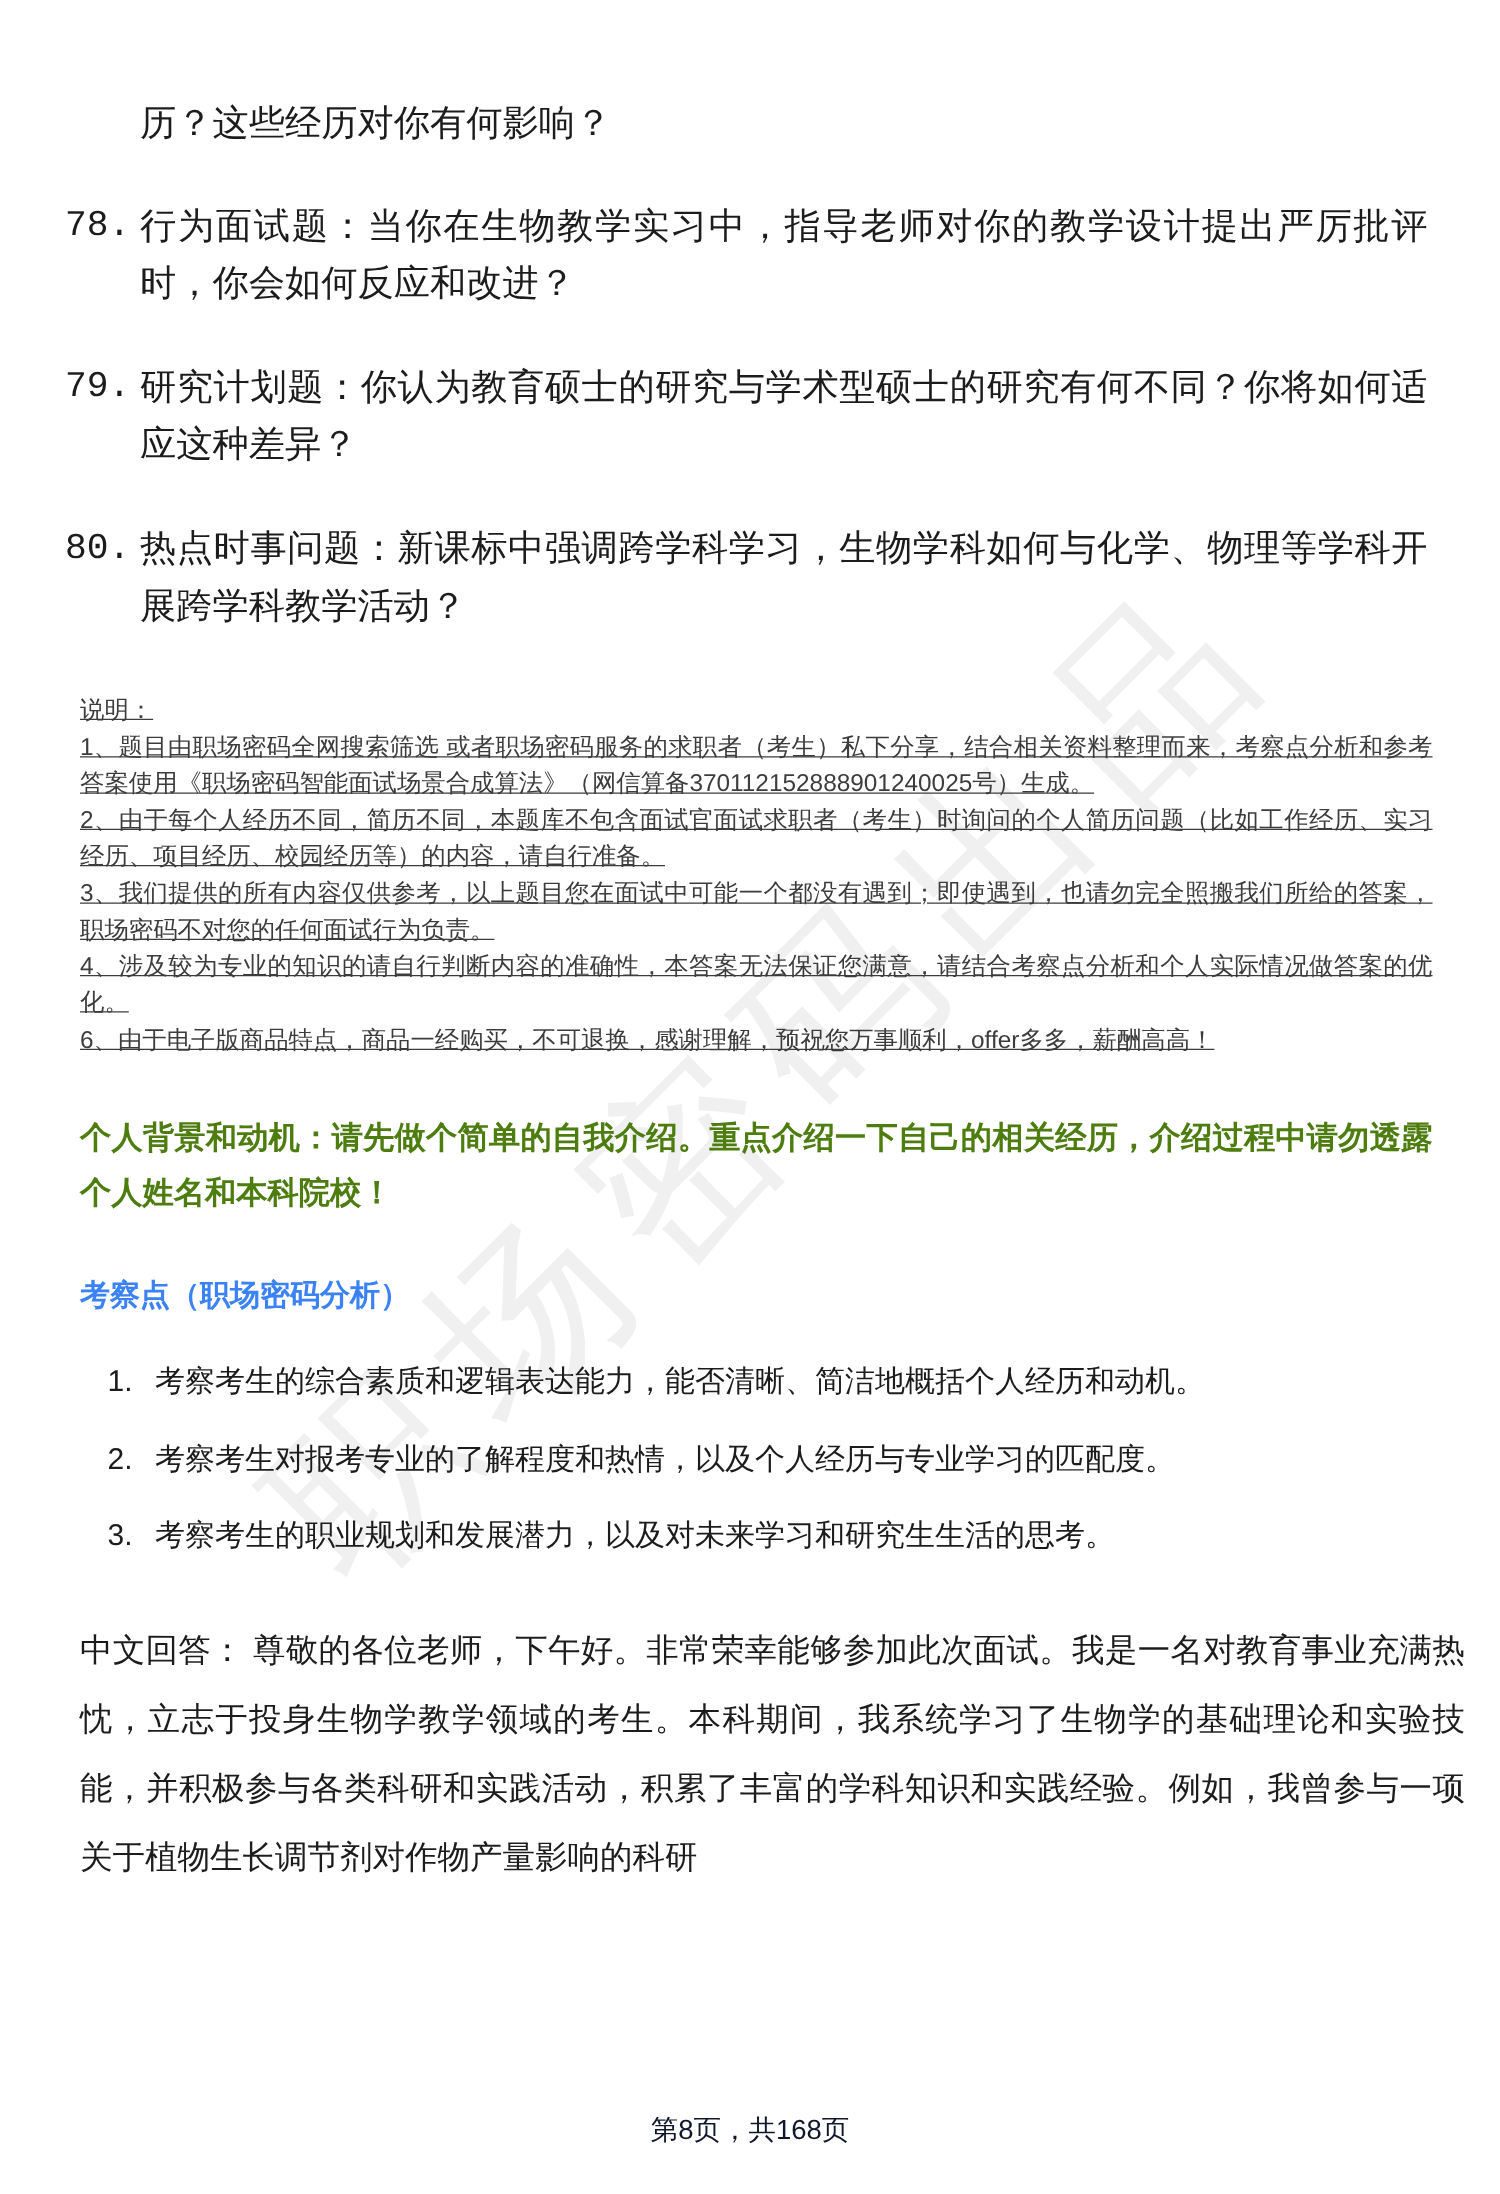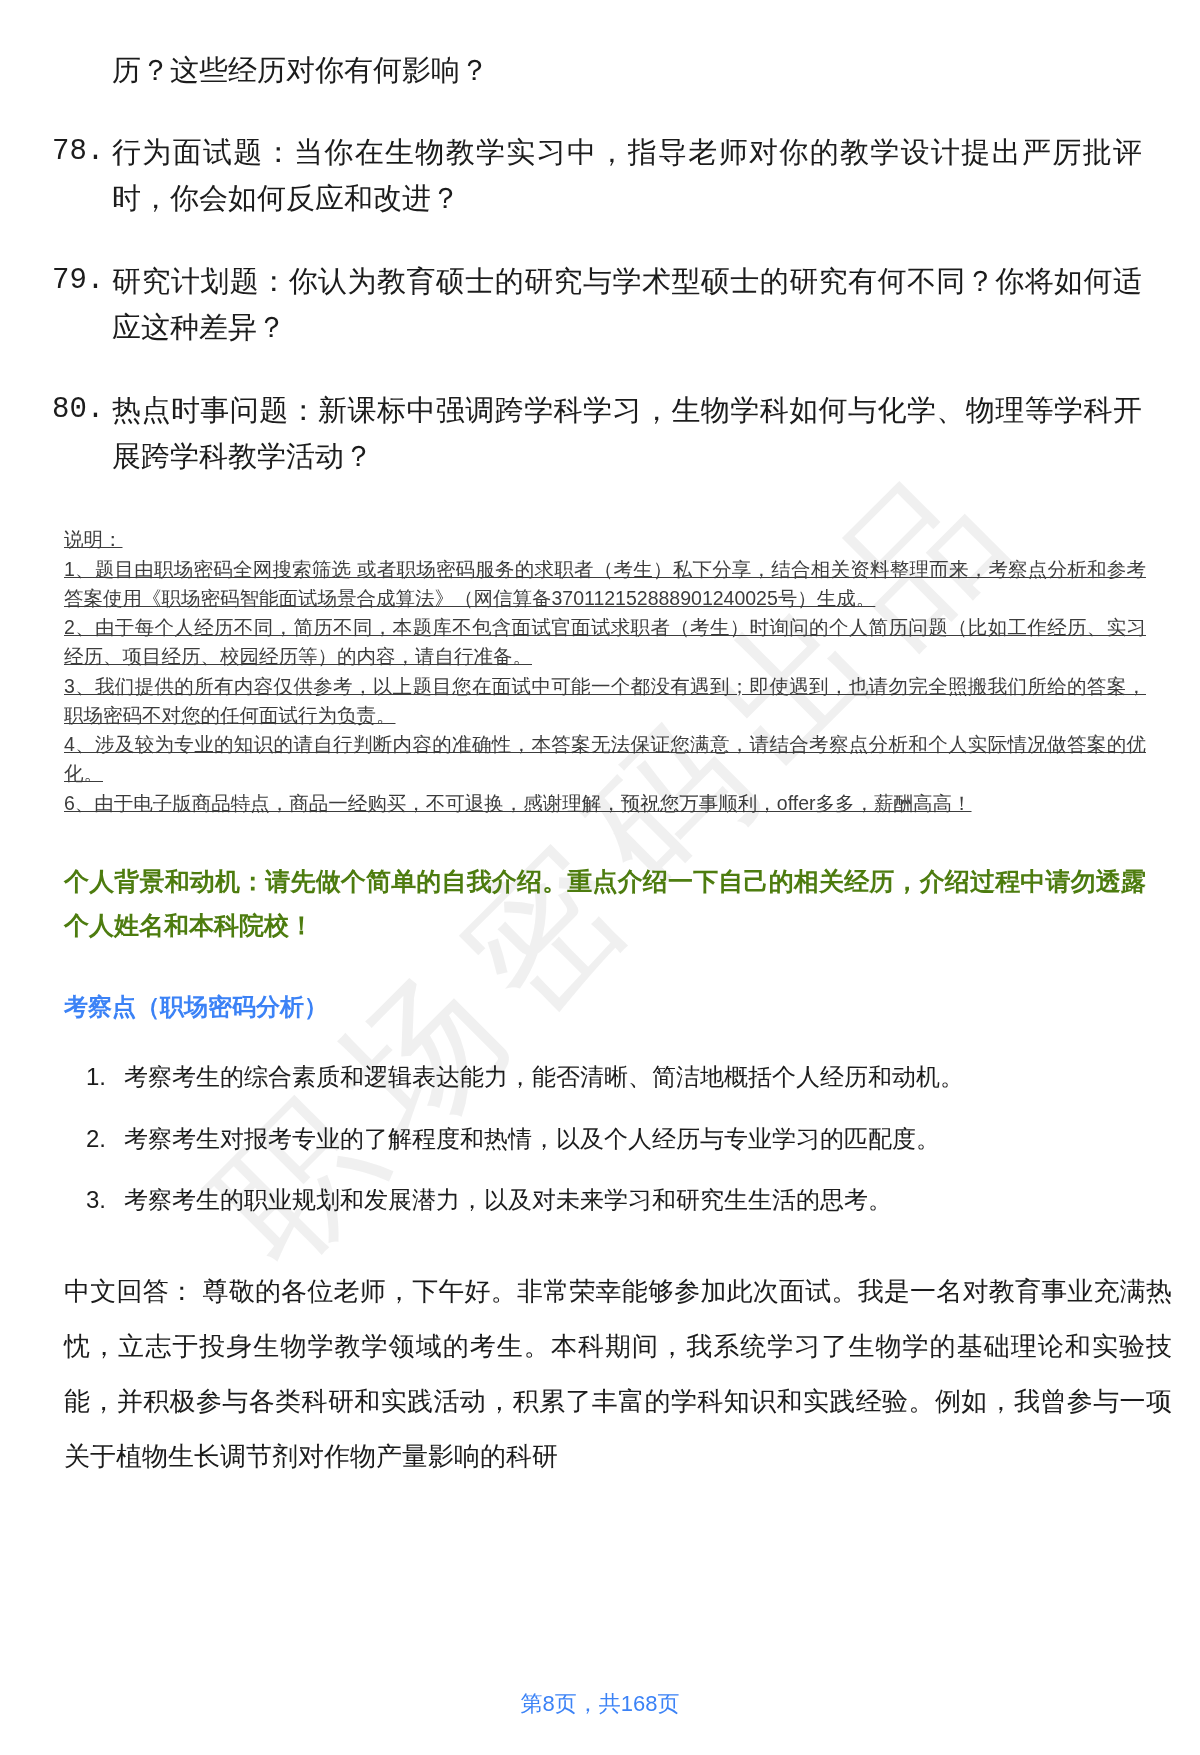--- a/index.html
+++ b/index.html
@@ -25,21 +25,21 @@
     color: rgba(110, 110, 110, 0.10);
     transform: rotate(-45deg);
     transform-origin: center;
     white-space: nowrap;
     user-select: none;
     pointer-events: none;
   }
   .content {
     position: relative;
     z-index: 1;
-    padding-top: 48px;
+    padding-top: 77px;
   }
   .q-continuation {
     margin: 0 60px 0 112px;
     font-size: 29px;
     line-height: 1.55;
     text-align: justify;
   }
   .question {
     display: flex;
     margin: 36px 58px 0 52px;
@@ -101,21 +101,21 @@
     line-height: 2.12;
     text-align: justify;
   }
   .footer {
     position: absolute;
     left: 0;
     bottom: 36px;
     width: 100%;
     text-align: center;
     font-size: 22px;
-    color: #3b82f6;
+    color: #0f172a;
     z-index: 1;
   }
 </style>
 </head>
 <body>
 
 <div class="watermark">职场密码出品</div>
 
 <div class="content">
 

